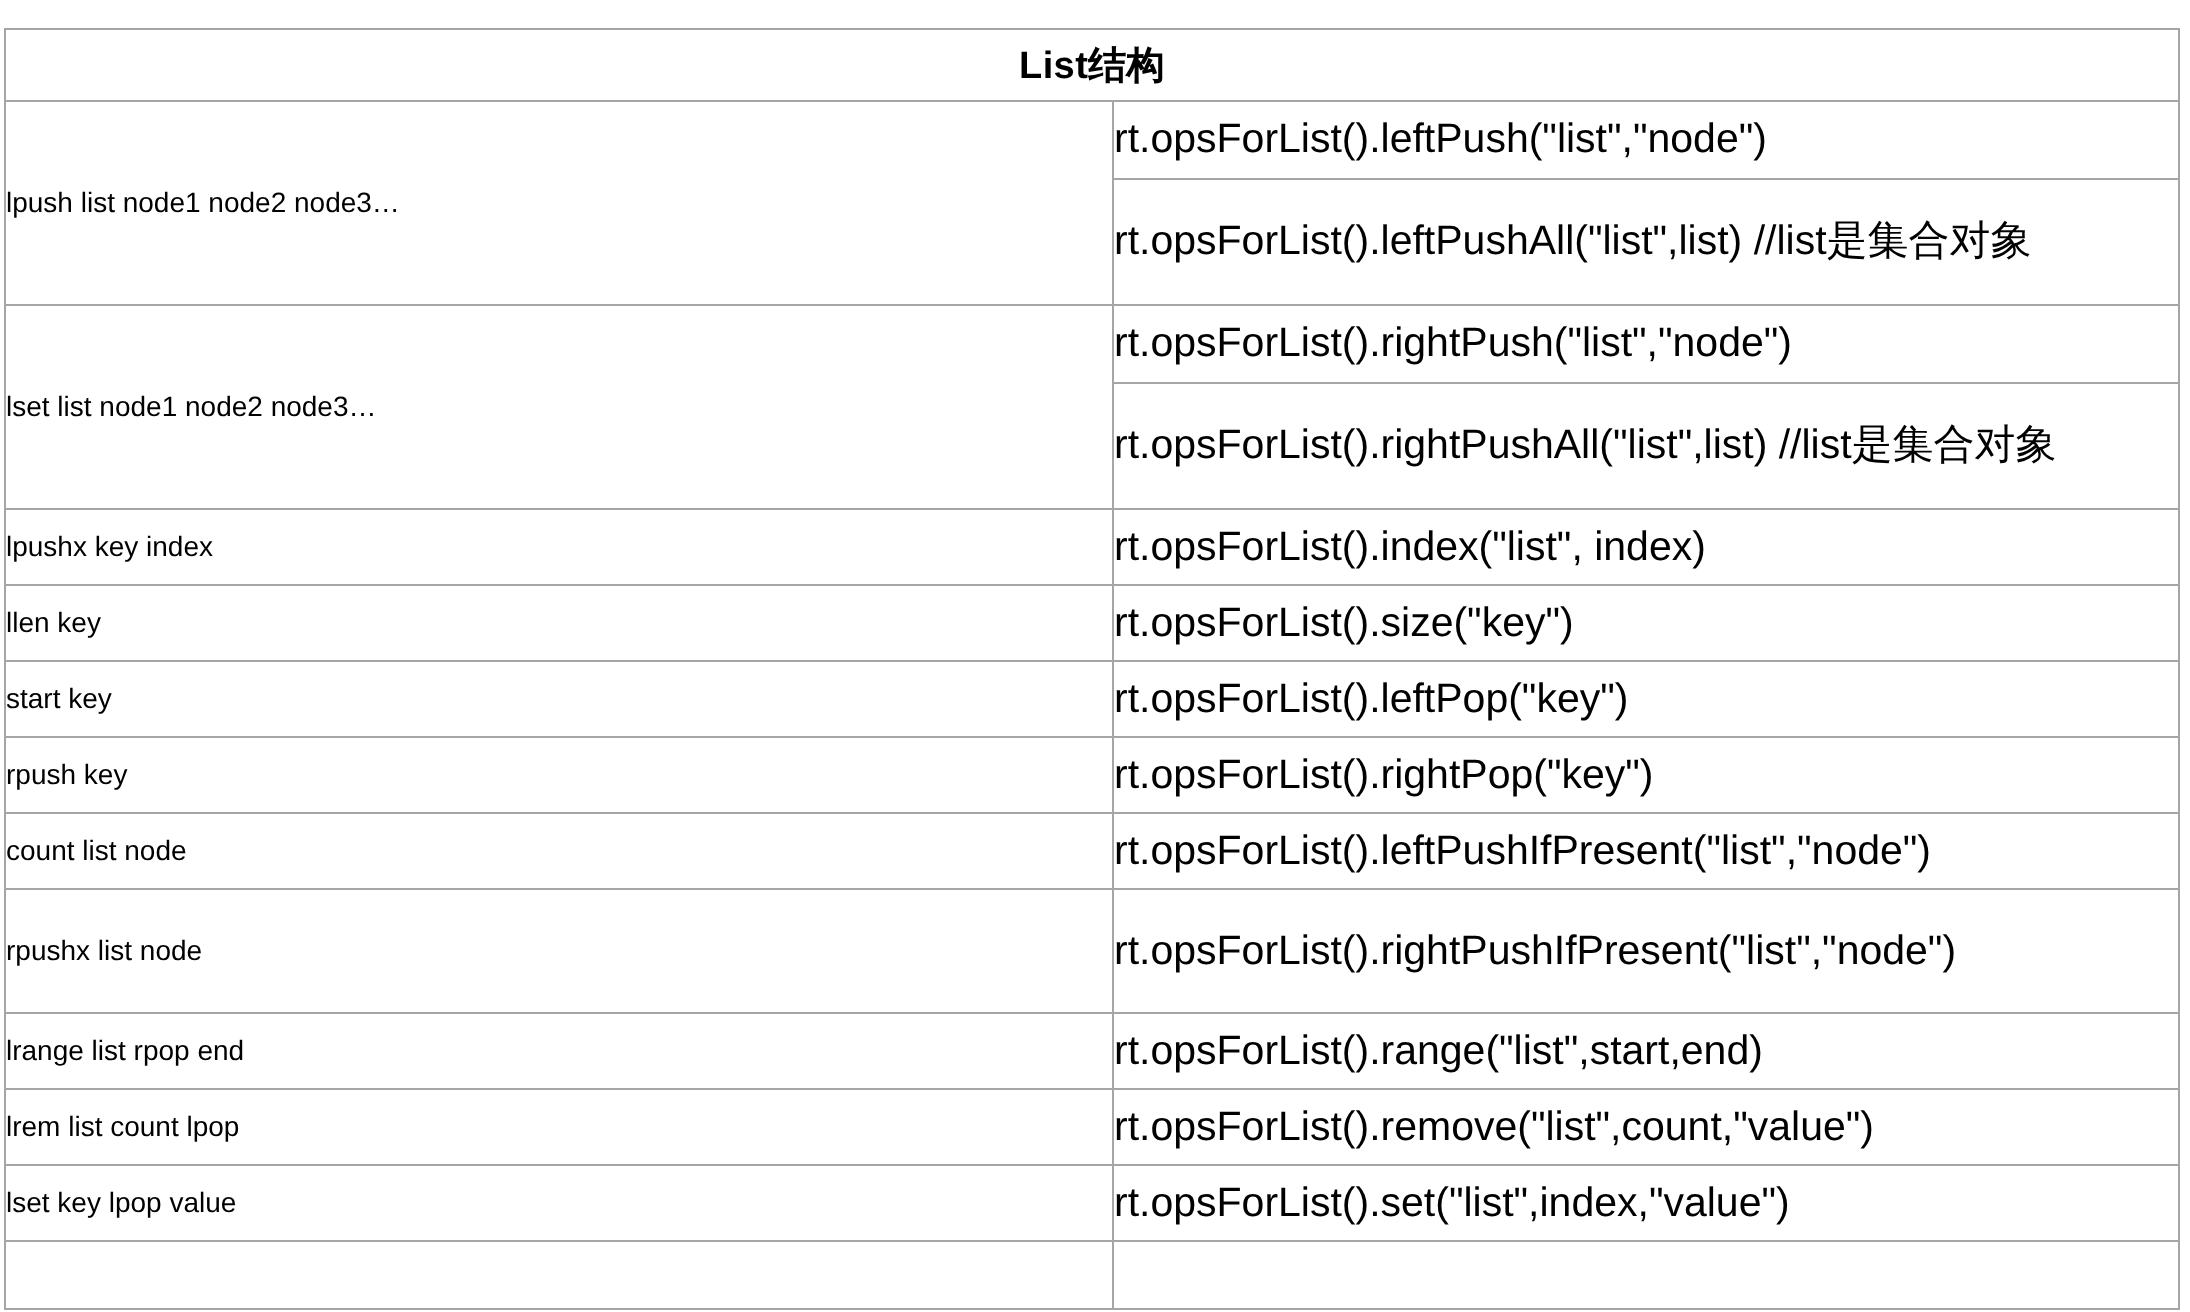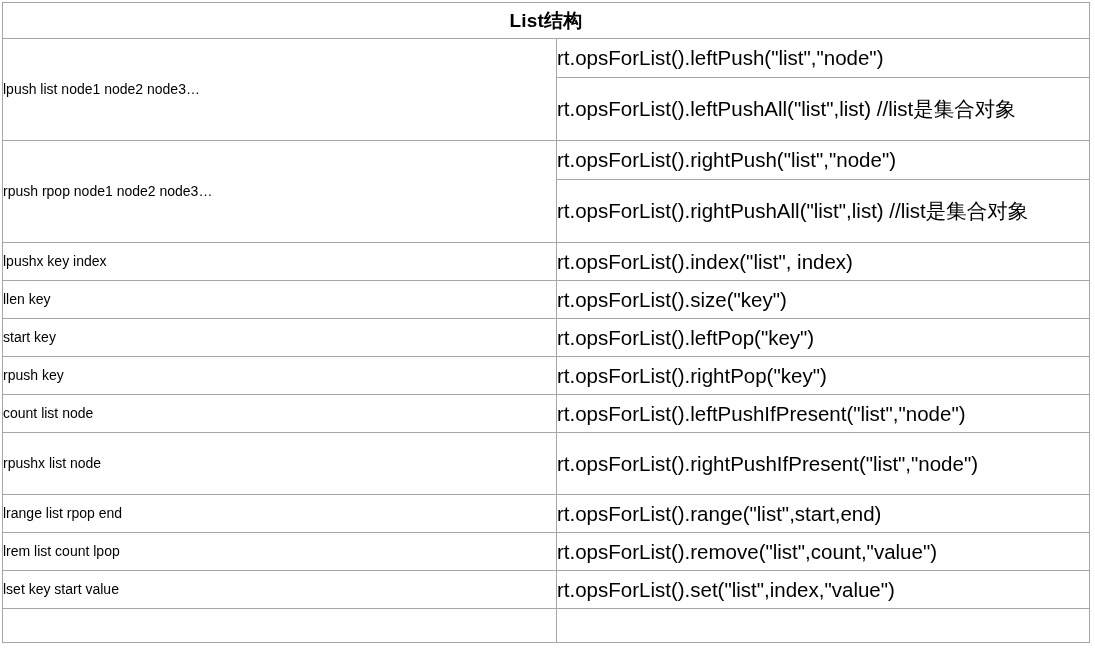--- a/index.html
+++ b/index.html
@@ -23,21 +23,21 @@
     height: 656px;
     box-sizing: border-box;
     overflow: hidden;
   }
 
   table.redis-table {
     border-collapse: collapse;
     table-layout: fixed;
     width: 1087px;
     margin-left: 2px;
-    margin-top: 2px;
+    margin-top: 14px;
     padding-left: 28px;
   }
 
   table.redis-table col.c-cmd  { width: 554px; }
   table.redis-table col.c-api  { width: 533px; }
 
   .redis-table td,
   .redis-table th {
     border: 1px solid #a6a6a6;
     vertical-align: middle;
@@ -104,21 +104,21 @@
           <span class="txt">rt.opsForList().leftPush("list","node")</span>
         </td>
       </tr>
       <tr>
         <td class="api-cell row-2line">
           <span class="txt">rt.opsForList().leftPushAll("list",list) //list是集合对象</span>
         </td>
       </tr>
 
       <tr>
-        <td class="cmd-cell" rowspan="2">rpush rpop node1 node2 node3…</td>
+        <td class="cmd-cell" rowspan="2">lset list node1 node2 node3…</td>
         <td class="api-cell row-1line">
           <span class="txt">rt.opsForList().rightPush("list","node")</span>
         </td>
       </tr>
       <tr>
         <td class="api-cell row-2line">
           <span class="txt">rt.opsForList().rightPushAll("list",list) //list是集合对象</span>
         </td>
       </tr>
 
@@ -172,21 +172,21 @@
       </tr>
 
       <tr class="row-1line">
         <td class="cmd-cell">lrem list count lpop</td>
         <td class="api-cell">
           <span class="txt">rt.opsForList().remove("list",count,"value")</span>
         </td>
       </tr>
 
       <tr class="row-1line">
-        <td class="cmd-cell">lset key start value</td>
+        <td class="cmd-cell">lset key lpop value</td>
         <td class="api-cell">
           <span class="txt">rt.opsForList().set("list",index,"value")</span>
         </td>
       </tr>
 
       <tr class="row-blank">
         <td class="cmd-cell blank-cell"></td>
         <td class="api-cell blank-cell">
           <span class="txt"></span>
         </td>

